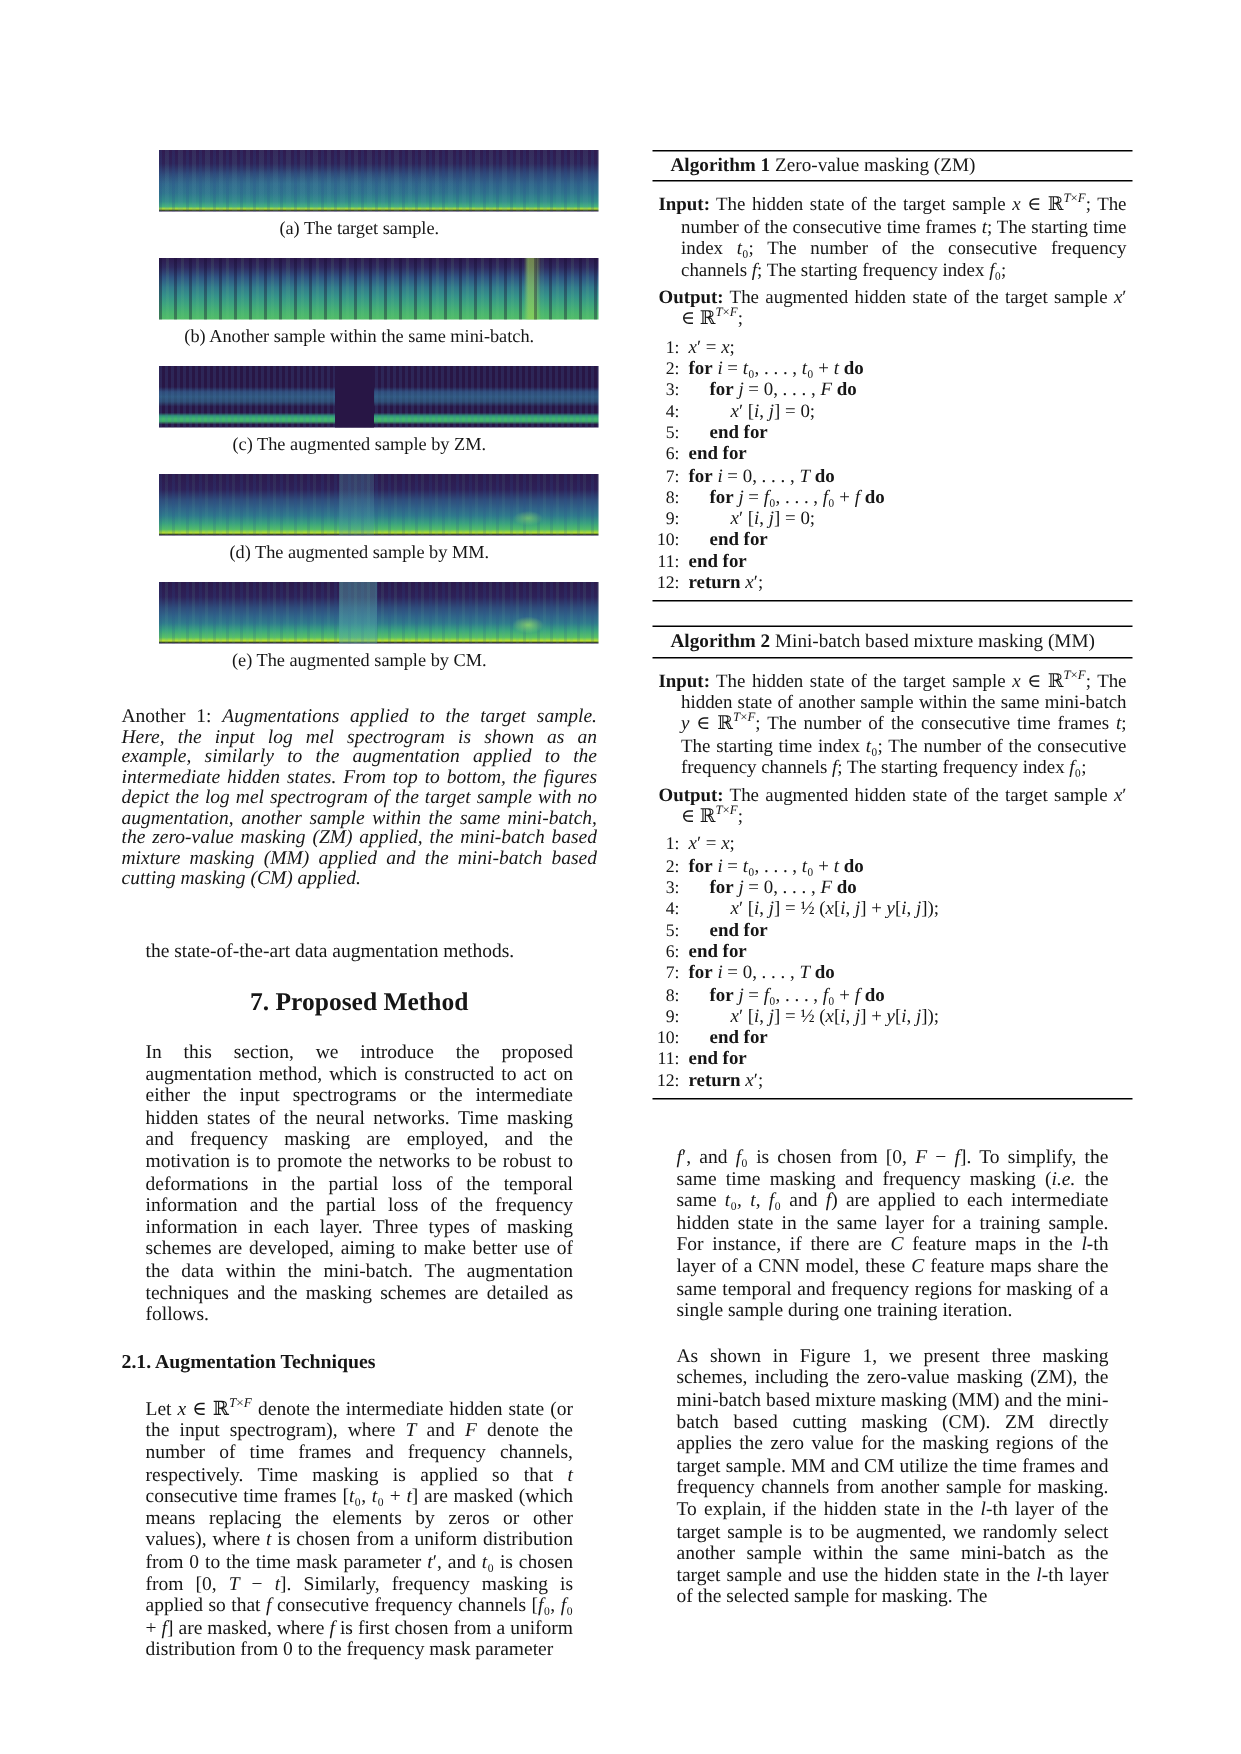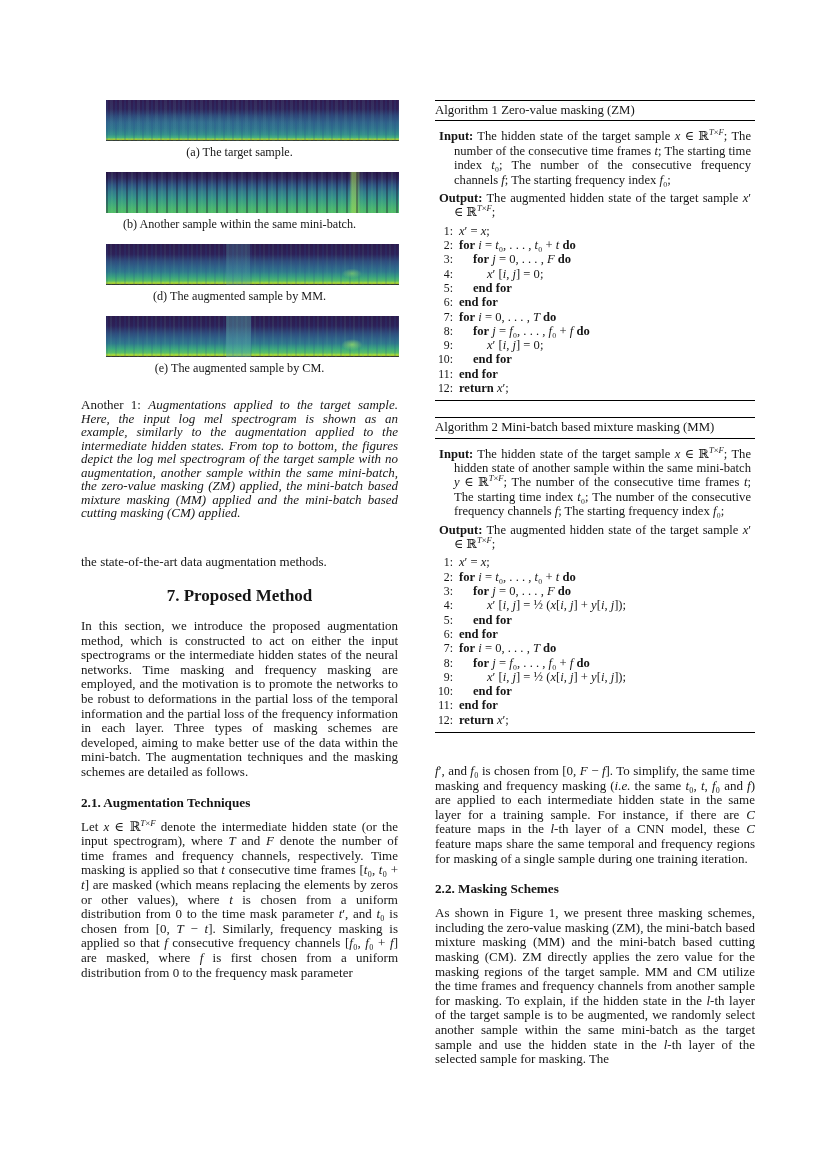--- a/index.html
+++ b/index.html
@@ -6,21 +6,21 @@
   body{
     width:827px;height:1169px;background:#ffffff;
     font-family:"Liberation Serif","DejaVu Serif",serif;
     color:#161616;
   }
   .page{position:relative;width:827px;height:1169px;overflow:hidden;background:#ffffff;}
   .columns{position:absolute;left:81px;top:100px;width:674px;display:flex;gap:37px;}
   .col-left{width:317px;flex:none;}
   .col-right{width:320px;flex:none;}
 
-  p.body{font-size:13px;line-height:14.6px;text-align:justify;margin:0;}
+  p.body{font-size:13px;line-height:14.6px;text-align:justify;margin:16px;}
 
   
   .panel{width:267px;margin:0 auto 13px auto;text-align:center;}
   .spec{width:293px;height:41px;}
   .subcap{font-size:12.2px;margin-top:5px;line-height:13px;}
 
   .spec-a{background:
     repeating-linear-gradient(90deg, rgba(40,80,140,0.20) 0 2px, rgba(0,0,0,0) 2px 4px, rgba(90,160,170,0.13) 4px 7px, rgba(0,0,0,0) 7px 9px),
     radial-gradient(ellipse 60% 35% at 30% 55%, rgba(60,150,160,0.22), rgba(0,0,0,0) 70%),
     linear-gradient(180deg,#301b50 0%,#2e2257 22%,#2f4677 38%,#30638a 55%,#2f748d 70%,#338f8a 84%,#45b27c 92%,#b8df36 96%,#405a22 98%,#2a1547 100%);}
@@ -49,21 +49,21 @@
   
   h1.sec{font-size:17px;font-weight:bold;text-align:center;margin:17px 0 13px 0;}
   h2.subsec{font-size:13.2px;font-weight:bold;margin:15px 0 9px 0;text-align:left;}
 
   .para-end{margin-top:35px !important;}
 
   
   .algorithm{font-size:12.6px;line-height:14.3px;border-top:1.9px solid #000;border-bottom:1.4px solid #000;padding-bottom:5px;}
   .alg2{margin-top:16px;}
   .alg-header{padding:2px 0 3px 0;border-bottom:0.9px solid #000;font-size:12.8px;}
-  .alg-header b{font-weight:normal;}
+  .alg-header b{font-weight:bold;margin-left:12px;}
   .alg-io-block{padding-top:4px;}
   .alg-io{margin:4px;padding-left:15px;text-indent:-15px;text-align:justify;line-height:14.4px;}
   .alg-io b{font-weight:bold;margin-right:4px;}
   .alg-lines{margin-top:1px;}
   .alg-line{display:flex;align-items:baseline;}
   .lnum{width:18px;flex:none;text-align:right;margin-right:6px;font-size:11.8px;}
   .ltext{flex:1;}
   .ind1{padding-left:14px;}
   .ind2{padding-left:28px;}
 
@@ -84,20 +84,24 @@
       <div>
         <div class="panel">
           <div class="spec spec-a"></div>
           <div class="subcap">(a) The target sample.</div>
         </div>
         <div class="panel">
           <div class="spec spec-b"></div>
           <div class="subcap">(b) Another sample within the same mini-batch.</div>
         </div>
         <div class="panel">
+          <div class="spec spec-c"></div>
+          <div class="subcap">(c) The augmented sample by ZM.</div>
+        </div>
+        <div class="panel">
           <div class="spec spec-d"></div>
           <div class="subcap">(d) The augmented sample by MM.</div>
         </div>
         <div class="panel">
           <div class="spec spec-e"></div>
           <div class="subcap">(e) The augmented sample by CM.</div>
         </div>
         <div class="figcap">
           <span class="figlabel">Another 1:</span>
           <span class="figtext">Augmentations applied to the target sample. Here, the input log mel spectrogram is shown as an example, similarly to the augmentation applied to the intermediate hidden states. From top to bottom, the figures depict the log mel spectrogram of the target sample with no augmentation, another sample within the same mini-batch, the zero-value masking (ZM) applied, the mini-batch based mixture masking (MM) applied and the mini-batch based cutting masking (CM) applied.</span>
@@ -232,18 +236,17 @@
             </div>
           <div class="alg-line">
               <span class="lnum">12:</span>
               <span class="ltext ind0"><b>return</b> <i>x</i>′;</span>
             </div>
         </div>
       </div>
 
       <p class="body after-alg"><i>f</i>′, and <i>f</i>₀ is chosen from [0, <i>F</i> − <i>f</i>]. To simplify, the same time masking and frequency masking (<i>i.e.</i> the same <i>t</i>₀, <i>t</i>, <i>f</i>₀ and <i>f</i>) are applied to each intermediate hidden state in the same layer for a training sample. For instance, if there are <i>C</i> feature maps in the <i>l</i>-th layer of a CNN model, these <i>C</i> feature maps share the same temporal and frequency regions for masking of a single sample during one training iteration.</p>
 
-      <h2 class="subsec">2.2. Masking Schemes</h2>
       <p class="body">As shown in Figure 1, we present three masking schemes, including the zero-value masking (ZM), the mini-batch based mixture masking (MM) and the mini-batch based cutting masking (CM). ZM directly applies the zero value for the masking regions of the target sample. MM and CM utilize the time frames and frequency channels from another sample for masking. To explain, if the hidden state in the <i>l</i>-th layer of the target sample is to be augmented, we randomly select another sample within the same mini-batch as the target sample and use the hidden state in the <i>l</i>-th layer of the selected sample for masking. The</p>
     </div>
 
   </div>
 </div>
 
 </body></html>

